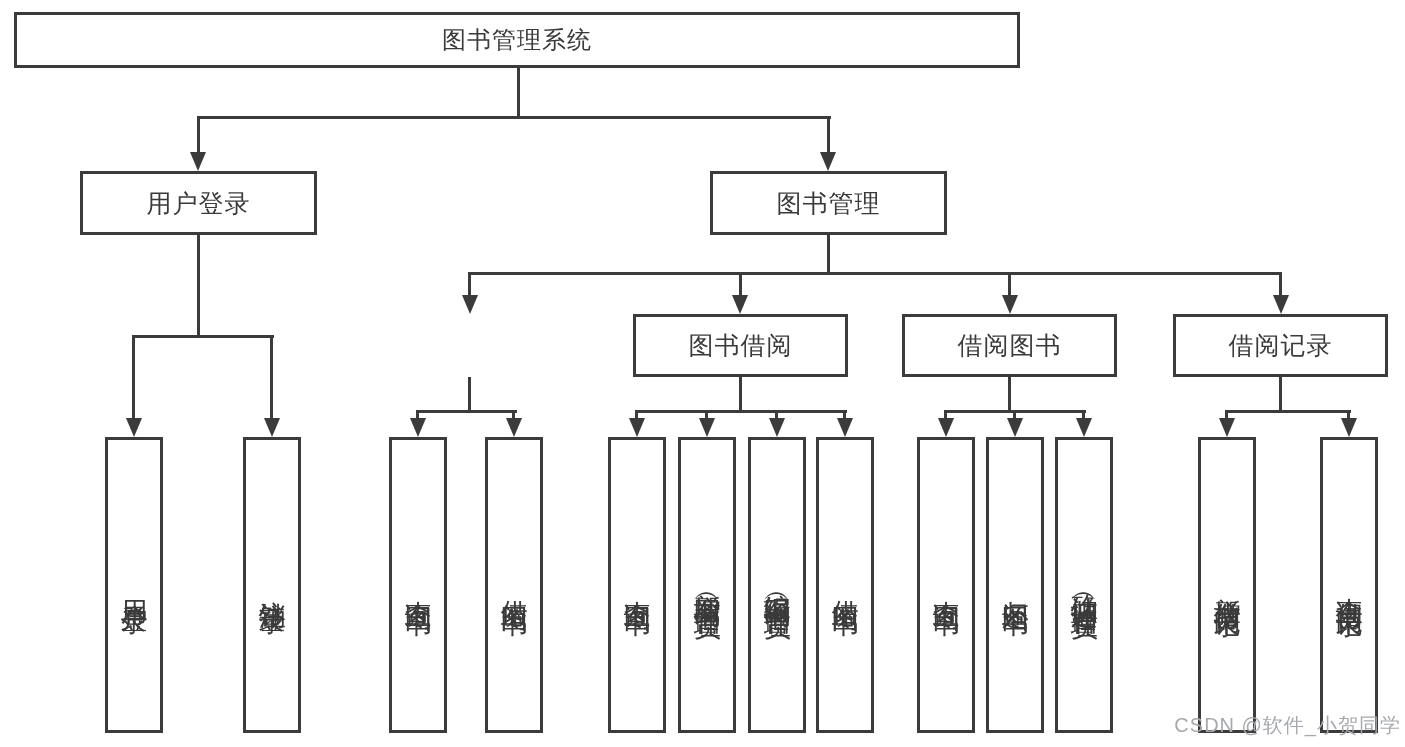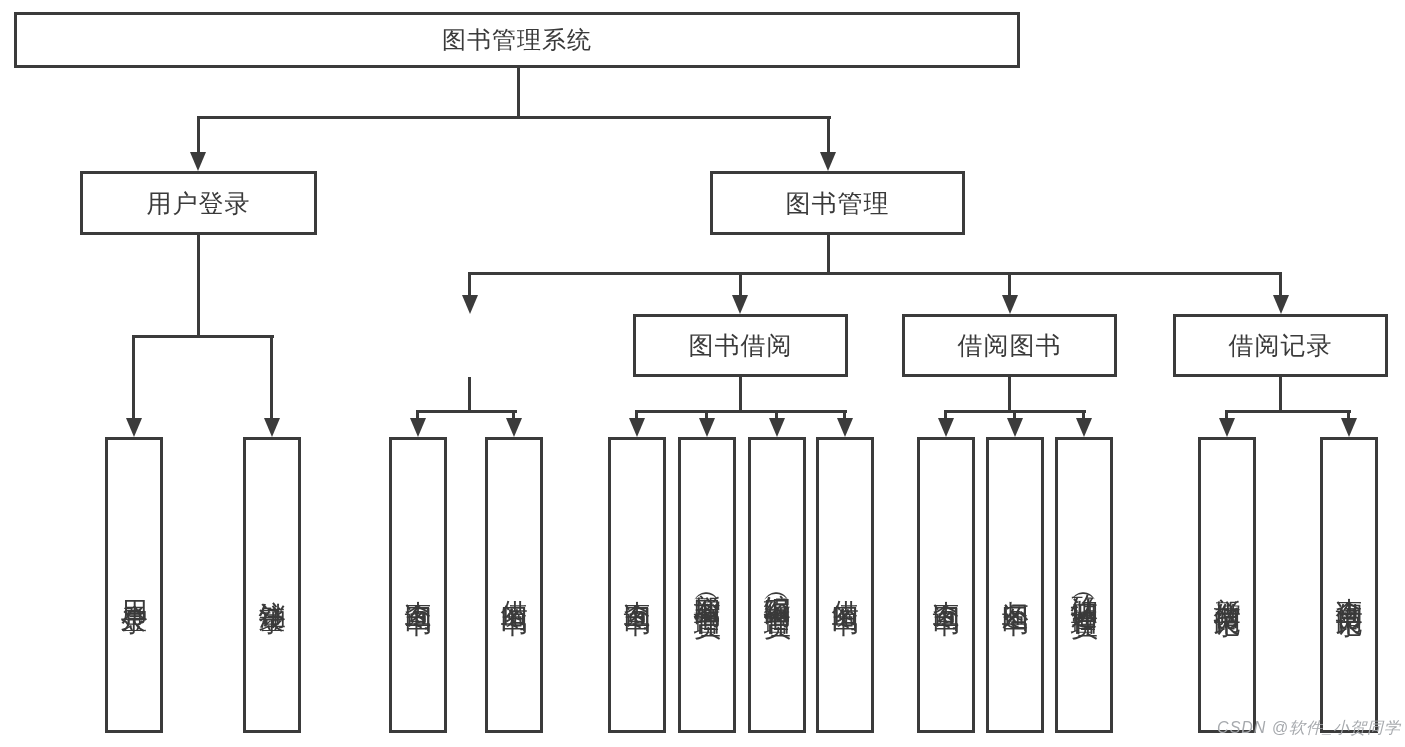--- a/index.html
+++ b/index.html
@@ -44,26 +44,25 @@
     position: absolute;
     width: 0; height: 0;
     border-left: 8px solid transparent;
     border-right: 8px solid transparent;
     border-top: 19px solid var(--line);
   }
   .watermark {
     position: absolute;
     right: 4px;
     bottom: 8px;
-    font-size: 16px;
+    font-size: 20px;
     letter-spacing: 1px;
     color: var(--watermark);
     z-index: 10;
     white-space: nowrap;
-    font-style: italic;
   }
 </style>
 </head>
 <body>
 
 <div class="canvas">
 
   <div class="box" style="left:14px; top:12px; width:1006px; height:56px;">
     <span class="root-label">图书管理系统</span>
   </div>
@@ -71,21 +70,21 @@
   <div class="lv" style="left:517px; top:66px; height:52px;"></div>
   <div class="lh" style="left:197px; top:116px; width:634px;"></div>
   <div class="lv" style="left:197px; top:116px; height:38px;"></div>
   <div class="arr" style="left:190px; top:152px;"></div>
   <div class="lv" style="left:827px; top:116px; height:38px;"></div>
   <div class="arr" style="left:820px; top:152px;"></div>
 
   <div class="box" style="left:80px; top:171px; width:237px; height:64px;">
     <span class="h-label">用户登录</span>
   </div>
-  <div class="box" style="left:710px; top:171px; width:255px; height:64px;">
+  <div class="box" style="left:710px; top:171px; width:237px; height:64px;">
     <span class="h-label">图书管理</span>
   </div>
 
   <div class="lv" style="left:197px; top:235px; height:103px;"></div>
   <div class="lh" style="left:132px; top:335px; width:142px;"></div>
   <div class="lv" style="left:132px; top:335px; height:84px;"></div>
   <div class="arr" style="left:126px; top:418px;"></div>
   <div class="lv" style="left:270px; top:335px; height:84px;"></div>
   <div class="arr" style="left:264px; top:418px;"></div>
 

